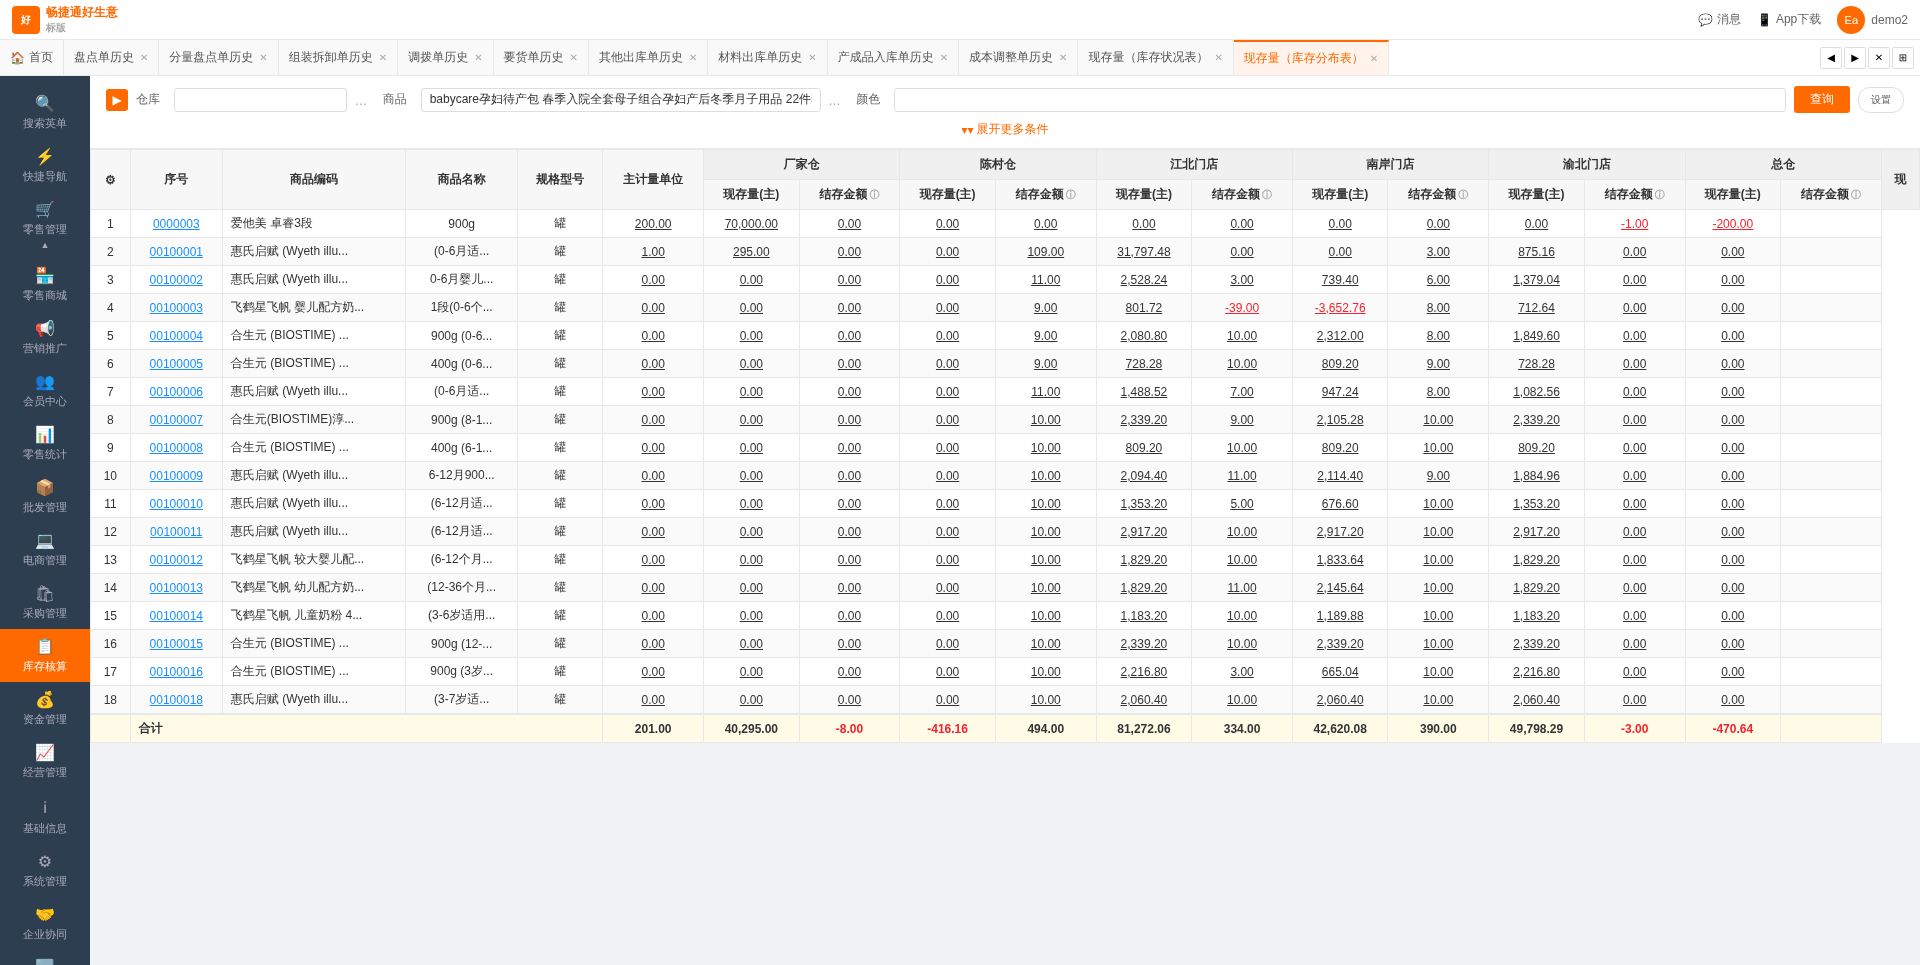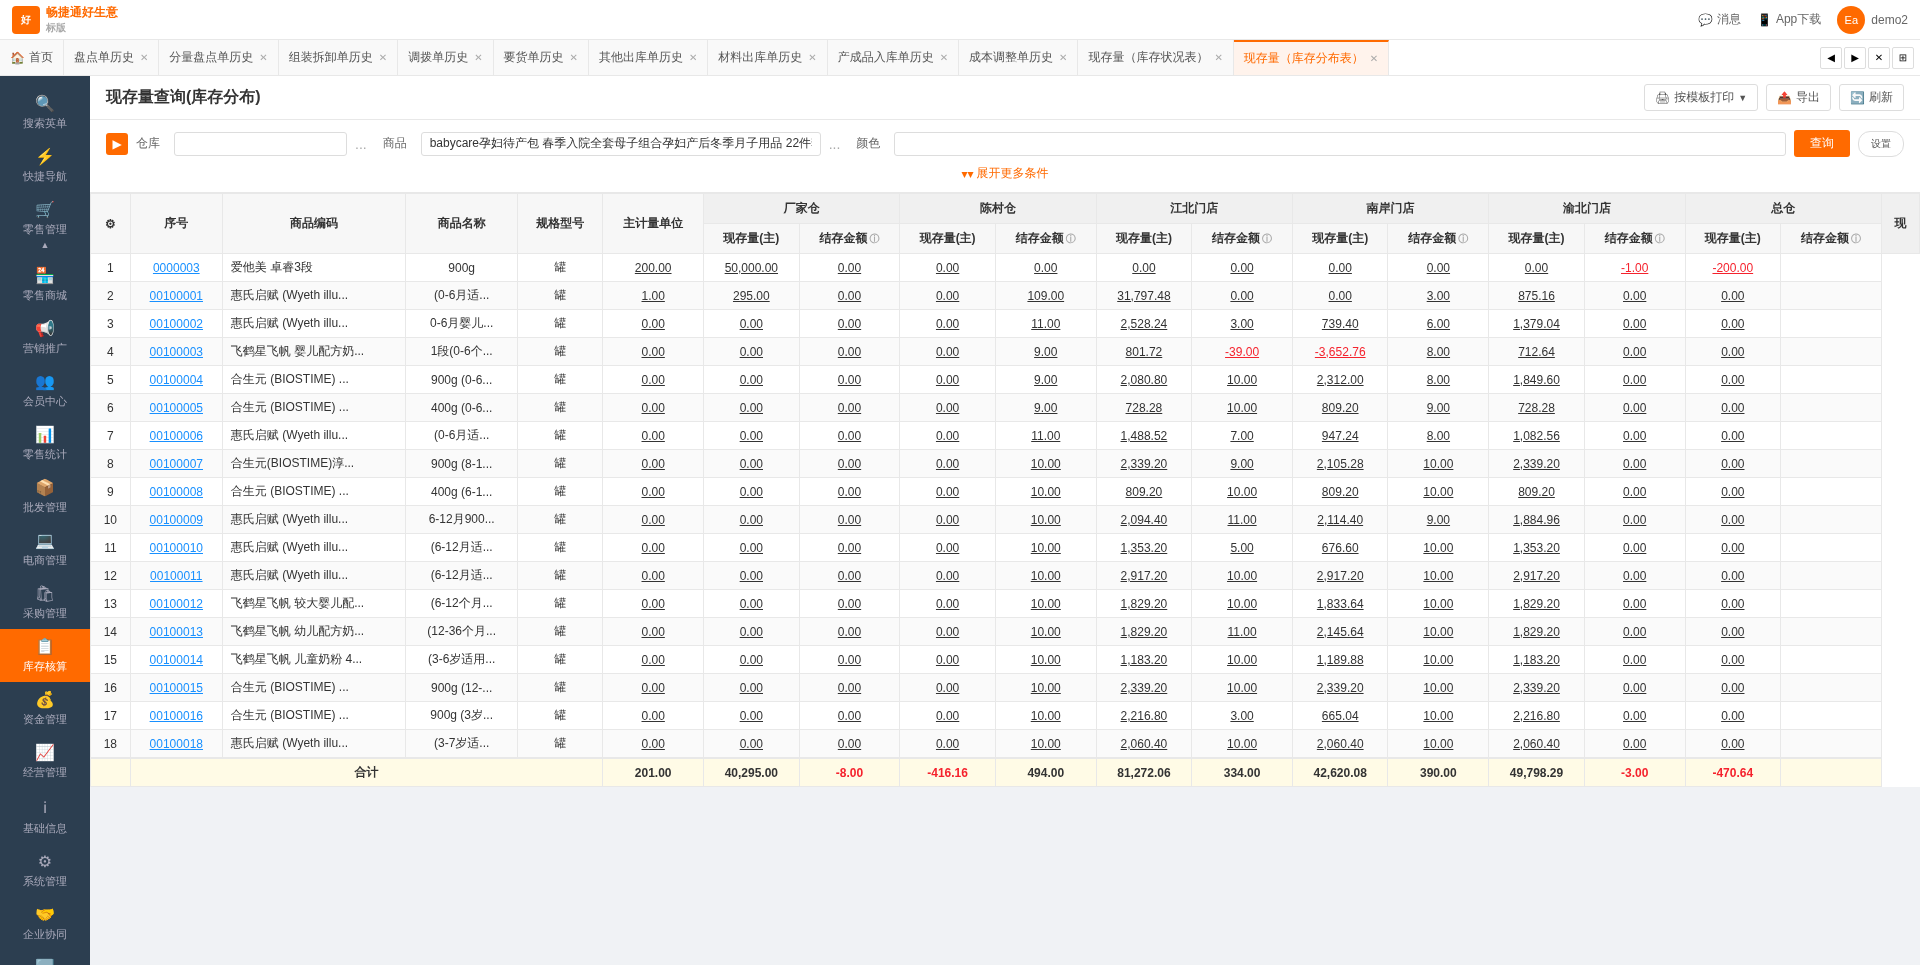--- a/index.html
+++ b/index.html
@@ -234,38 +234,20 @@
     </div>
     <div class="sidebar-item">
       <span class="sidebar-icon">🆕</span>
 
     </div>
 
   </div>
 
   <div class="content">
 
-    <div class="page-header">
-      <div class="page-title">现存量查询(库存分布)</div>
-      <div class="page-actions">
-        <button class="btn-action">
-          <span>🖨</span>
-          <span>按模板打印</span>
-          <span style="font-size:9px;">▼</span>
-        </button>
-        <button class="btn-action">
-          <span>📤</span>
-          <span>导出</span>
-        </button>
-        <button class="btn-action">
-          <span>🔄</span>
-          <span>刷新</span>
-        </button>
-      </div>
-    </div>
 
     <div class="filter-area">
       <div class="filter-row search-area-row">
         <button class="arrow-toggle">▶</button>
         <span class="filter-label">仓库</span>
         <input class="filter-input" value="" style="min-width: 100px;">
         <span class="dots-btn">...</span>
         <span class="filter-label" style="margin-left:8px;">商品</span>
         <input class="filter-input filter-input-wide" style="min-width: 400px; color: rgb(51, 51, 51);" value="babycare孕妇待产包 春季入院全套母子组合孕妇产后冬季月子用品 22件套 ...">
         <span class="dots-btn">...</span>
@@ -316,21 +298,21 @@
           </tr>
         </thead>
         <tbody id="table-body">
         <tr class="">
               <td>1</td>
               <td class="td-link">0000003</td>
               <td style="text-align:left; max-width:140px; overflow:hidden; text-overflow:ellipsis;">爱他美 卓睿3段</td>
               <td>900g</td>
               <td>罐</td>
               <td class="td-link td-normal">200.00</td>
-              <td class="td-link td-normal">50,000.00</td>
+              <td class="td-link td-normal">70,000.00</td>
               <td class="td-link td-normal">0.00</td>
               <td class="td-link td-normal">0.00</td>
               <td class="td-link td-normal">0.00</td>
               <td class="td-link td-normal">0.00</td>
               <td class="td-link td-normal">0.00</td>
               <td class="td-link td-normal">0.00</td>
               <td class="td-link td-normal">0.00</td>
               <td class="td-link td-normal">0.00</td>
               <td class="td-link td-red">-1.00</td>
               <td class="td-link td-red">-200.00</td>
@@ -671,21 +653,21 @@
               <td class="td-link td-normal">10.00</td>
               <td class="td-link td-normal">2,060.40</td>
               <td class="td-link td-normal">10.00</td>
               <td class="td-link td-normal">2,060.40</td>
               <td class="td-link td-normal">0.00</td>
               <td class="td-link td-normal">0.00</td>
               <td></td>
             </tr>
             <tr class="total-row">
               <td></td>
-              <td colspan="4" style="text-align:center; font-weight:bold;">合计</td>
+              <td colspan="4" style="text-align:left; font-weight:bold;">合计</td>
               <td class="">201.00</td>
               <td class="">40,295.00</td>
               <td class="td-red">-8.00</td>
               <td class="td-red">-416.16</td>
               <td class="">494.00</td>
               <td class="">81,272.06</td>
               <td class="">334.00</td>
               <td class="">42,620.08</td>
               <td class="">390.00</td>
               <td class="">49,798.29</td>

